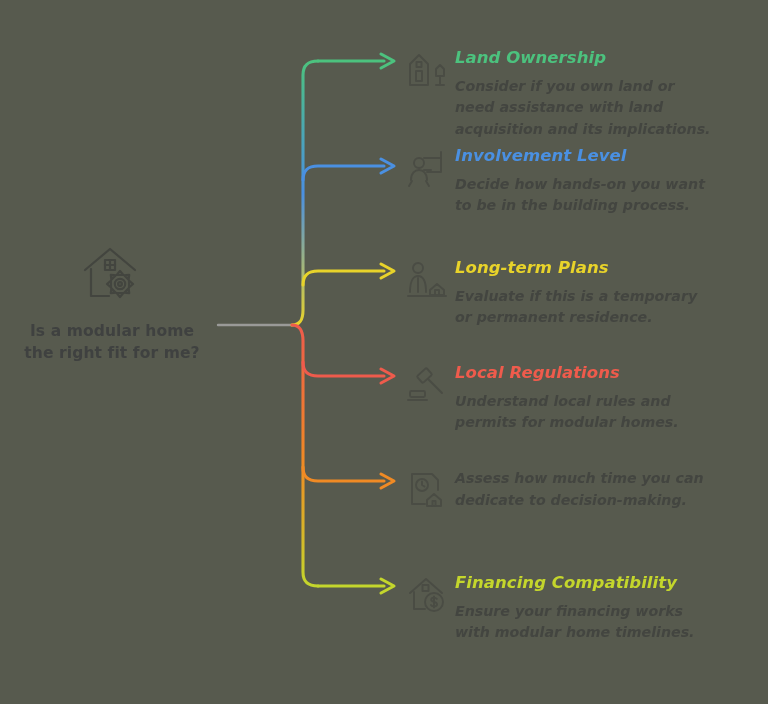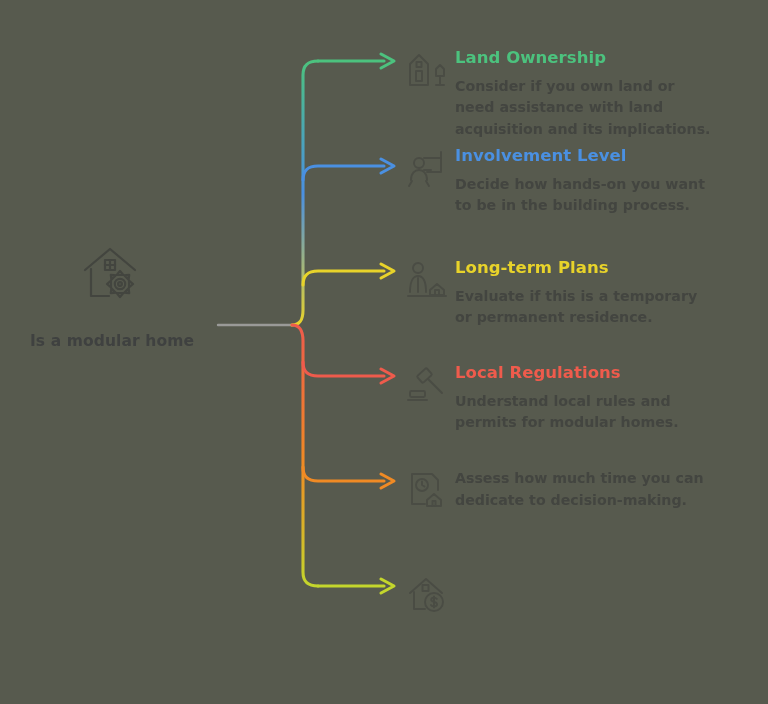--- a/index.html
+++ b/index.html
@@ -29,21 +29,20 @@
 
   
   .center-node {
     position: absolute;
     left: 14px;
     top: 244px;
     width: 196px;
     display: flex;
     flex-direction: column;
     align-items: center;
-    gap: 10px;
   }
   .center-icon {
     width: 66px;
     height: 62px;
     margin-bottom: 14px;
   }
   .center-label {
     text-align: center;
     font-size: 15.5px;
     font-weight: 700;
@@ -56,20 +55,21 @@
     white-space: nowrap;
   }
 
   
   .branch {
     position: absolute;
     left: 405px;
     width: 356px;
     display: flex;
     align-items: flex-start;
+    font-style: italic;
   }
   .branch-icon {
     flex: 0 0 auto;
     width: 44px;
     height: 40px;
     margin-right: 6px;
     margin-top: 2px;
   }
   .branch-text {
     flex: 1 1 auto;
@@ -150,20 +150,21 @@
         <path d="M-13 0 L-9 3.3 L-9 -3.3 Z"></path>
         <path d="M13 0 L9 3.3 L9 -3.3 Z"></path>
         <path d="M-9.2 -9.2 L-8.6 -4.4 L-4.4 -8.6 Z"></path>
         <path d="M9.2 9.2 L8.6 4.4 L4.4 8.6 Z"></path>
         <path d="M9.2 -9.2 L4.4 -8.6 L8.6 -4.4 Z"></path>
         <path d="M-9.2 9.2 L-4.4 8.6 L-8.6 4.4 Z"></path>
       </g>
     </svg>
     <div class="center-label">
       <span class="line">Is a modular home</span>
+      <span class="line">the right fit for me?</span>
     </div>
   </div>
 
   <div class="branch" style="top:48px">
     <svg class="branch-icon" viewBox="0 0 44 40" xmlns="http://www.w3.org/2000/svg" fill="none" stroke="#4a4c44" stroke-width="1.9" stroke-linecap="round" stroke-linejoin="round">
       <path d="M5 14 L14 5 L23 14 L23 35 L5 35 Z"></path>
       <rect x="11.5" y="12" width="5" height="5"></rect>
       <rect x="11" y="21" width="6" height="10"></rect>
       <path d="M31 19 L35 15 L39 19 L39 26 L31 26 Z"></path>
       <path d="M35 26 L35 35"></path>
@@ -249,15 +250,22 @@
 
   <div class="branch" style="top:573px">
     <svg class="branch-icon" viewBox="0 0 44 40" xmlns="http://www.w3.org/2000/svg" fill="none" stroke="#4a4c44" stroke-width="1.9" stroke-linecap="round" stroke-linejoin="round">
       <path d="M5 18 L21 4 L37 18"></path>
       <path d="M9 17 L9 34 L20 34"></path>
       <rect x="17.5" y="10" width="6" height="6"></rect>
       <circle cx="29" cy="27" r="9"></circle>
       <path d="M29 21.5 L29 32.5"></path>
       <path d="M31.8 23.8 C31 22.9 30 22.6 29 22.6 C27.4 22.6 26.2 23.4 26.2 24.7 C26.2 27.5 32 26.3 32 29.2 C32 30.5 30.7 31.4 29 31.4 C27.8 31.4 26.7 31 26 30.1"></path>
     </svg>
+    <div class="branch-text">
+      <div class="branch-title" style="color:#c4d62c">Financing Compatibility</div>
+      <p class="branch-desc">
+        <span>Ensure your financing works</span><br>
+        <span>with modular home timelines.</span>
+      </p>
+    </div>
   </div>
 
 </div>
 
 </body></html>

